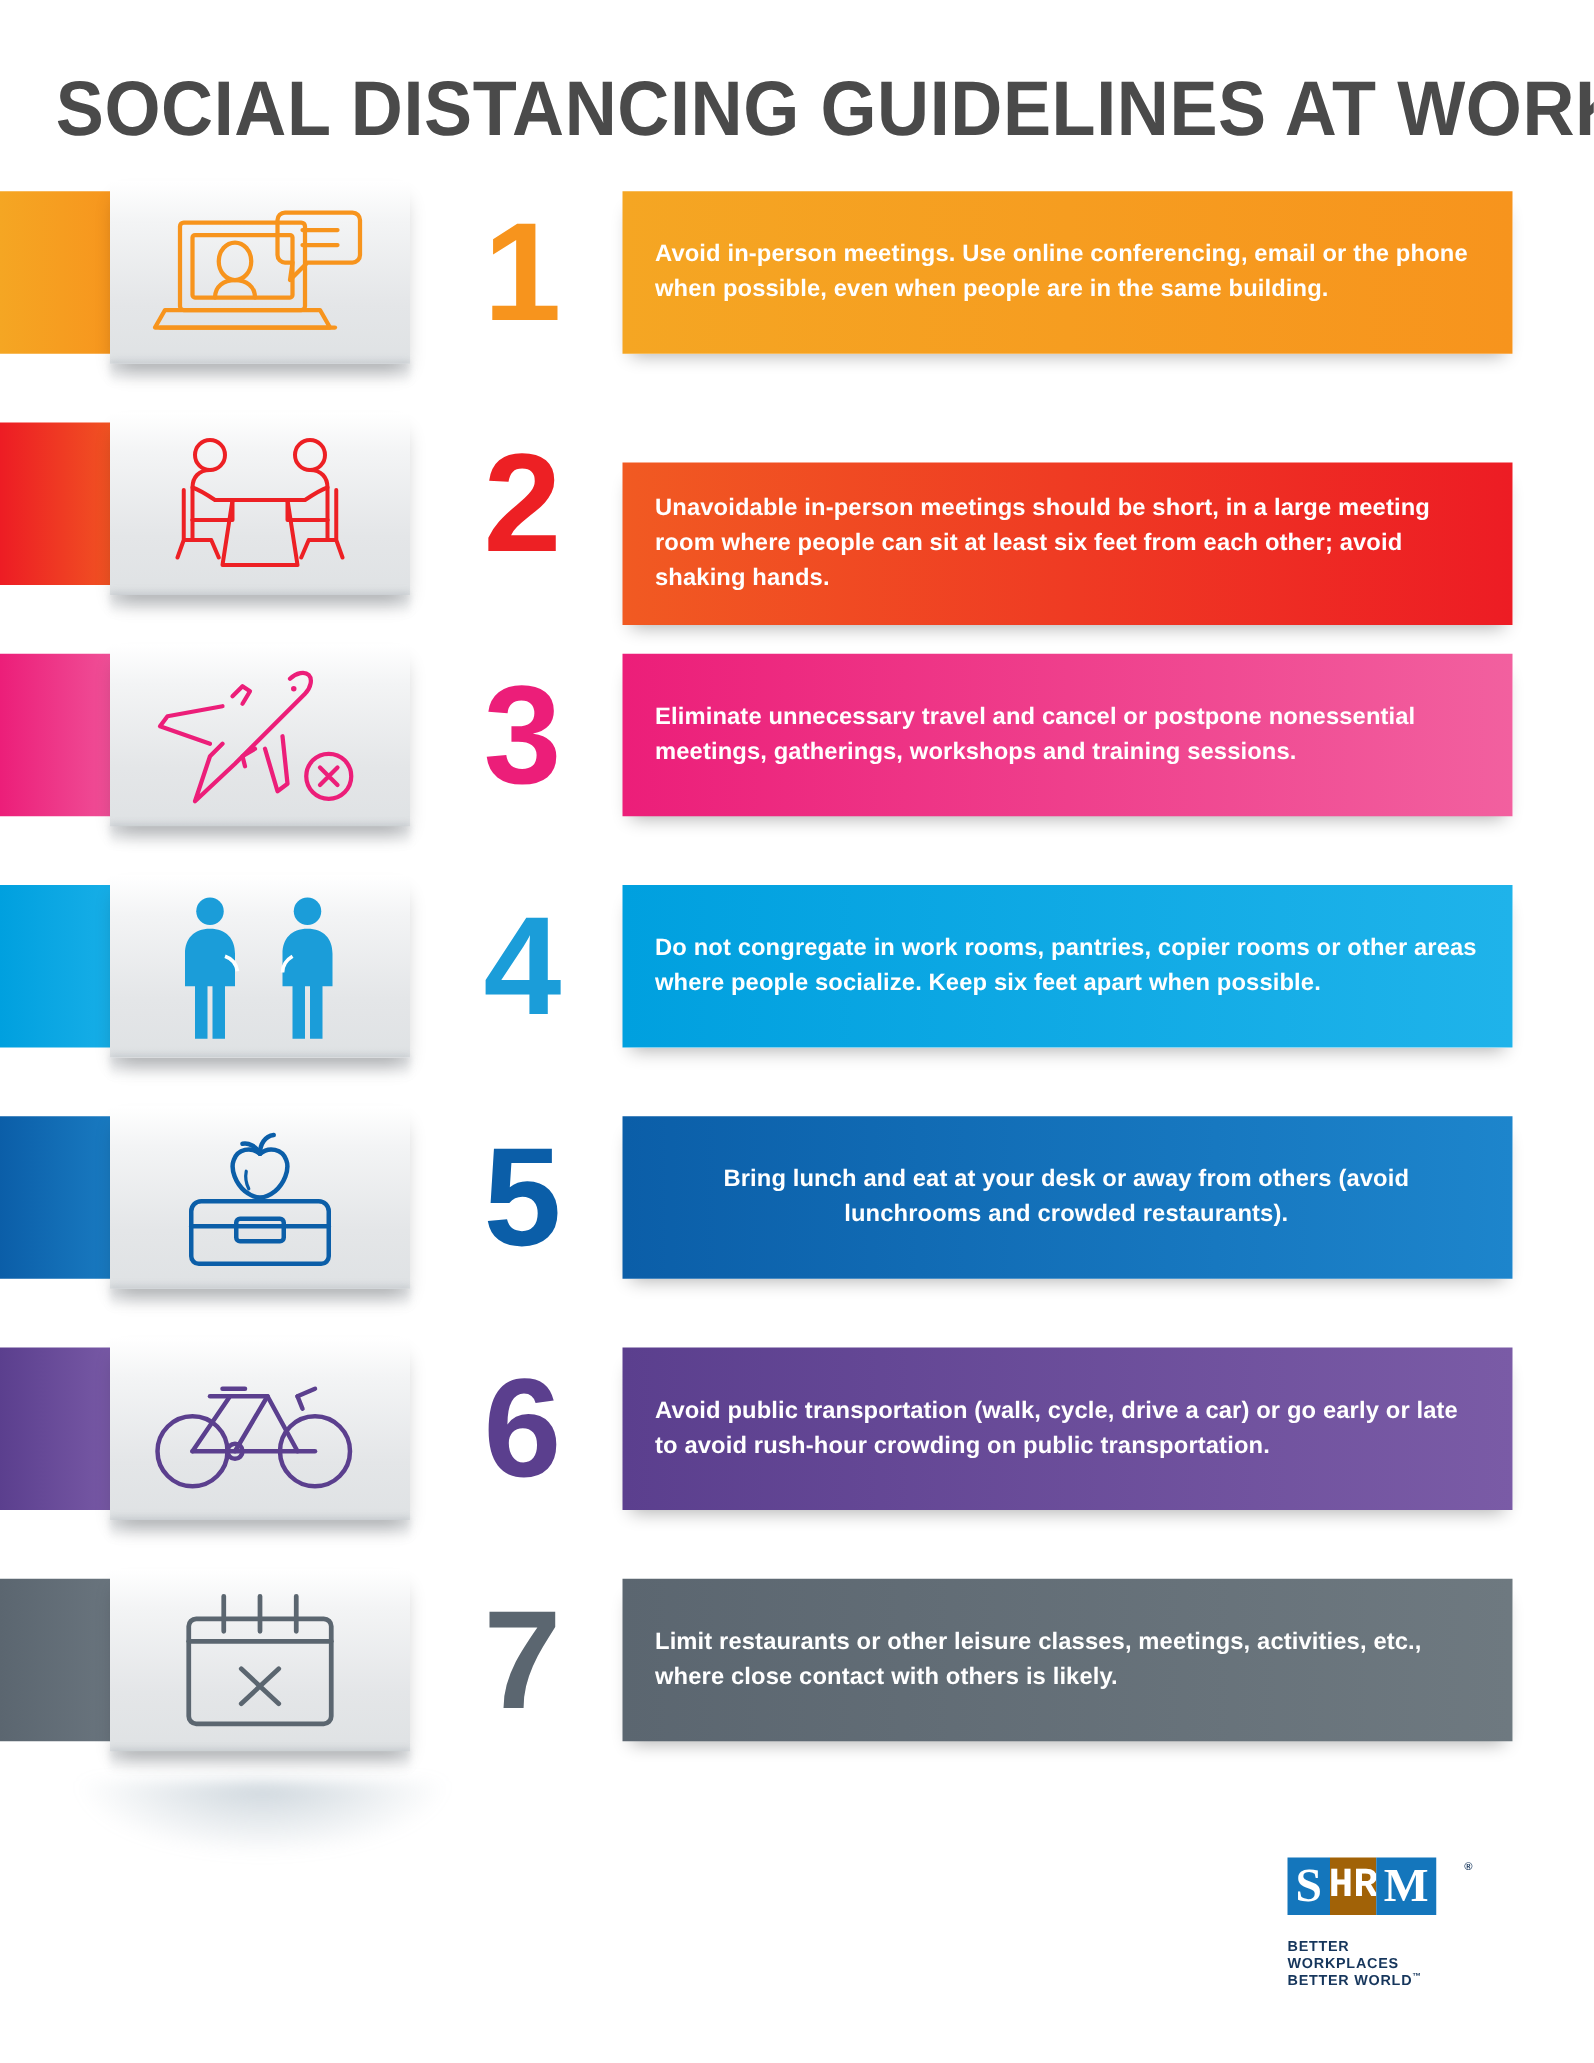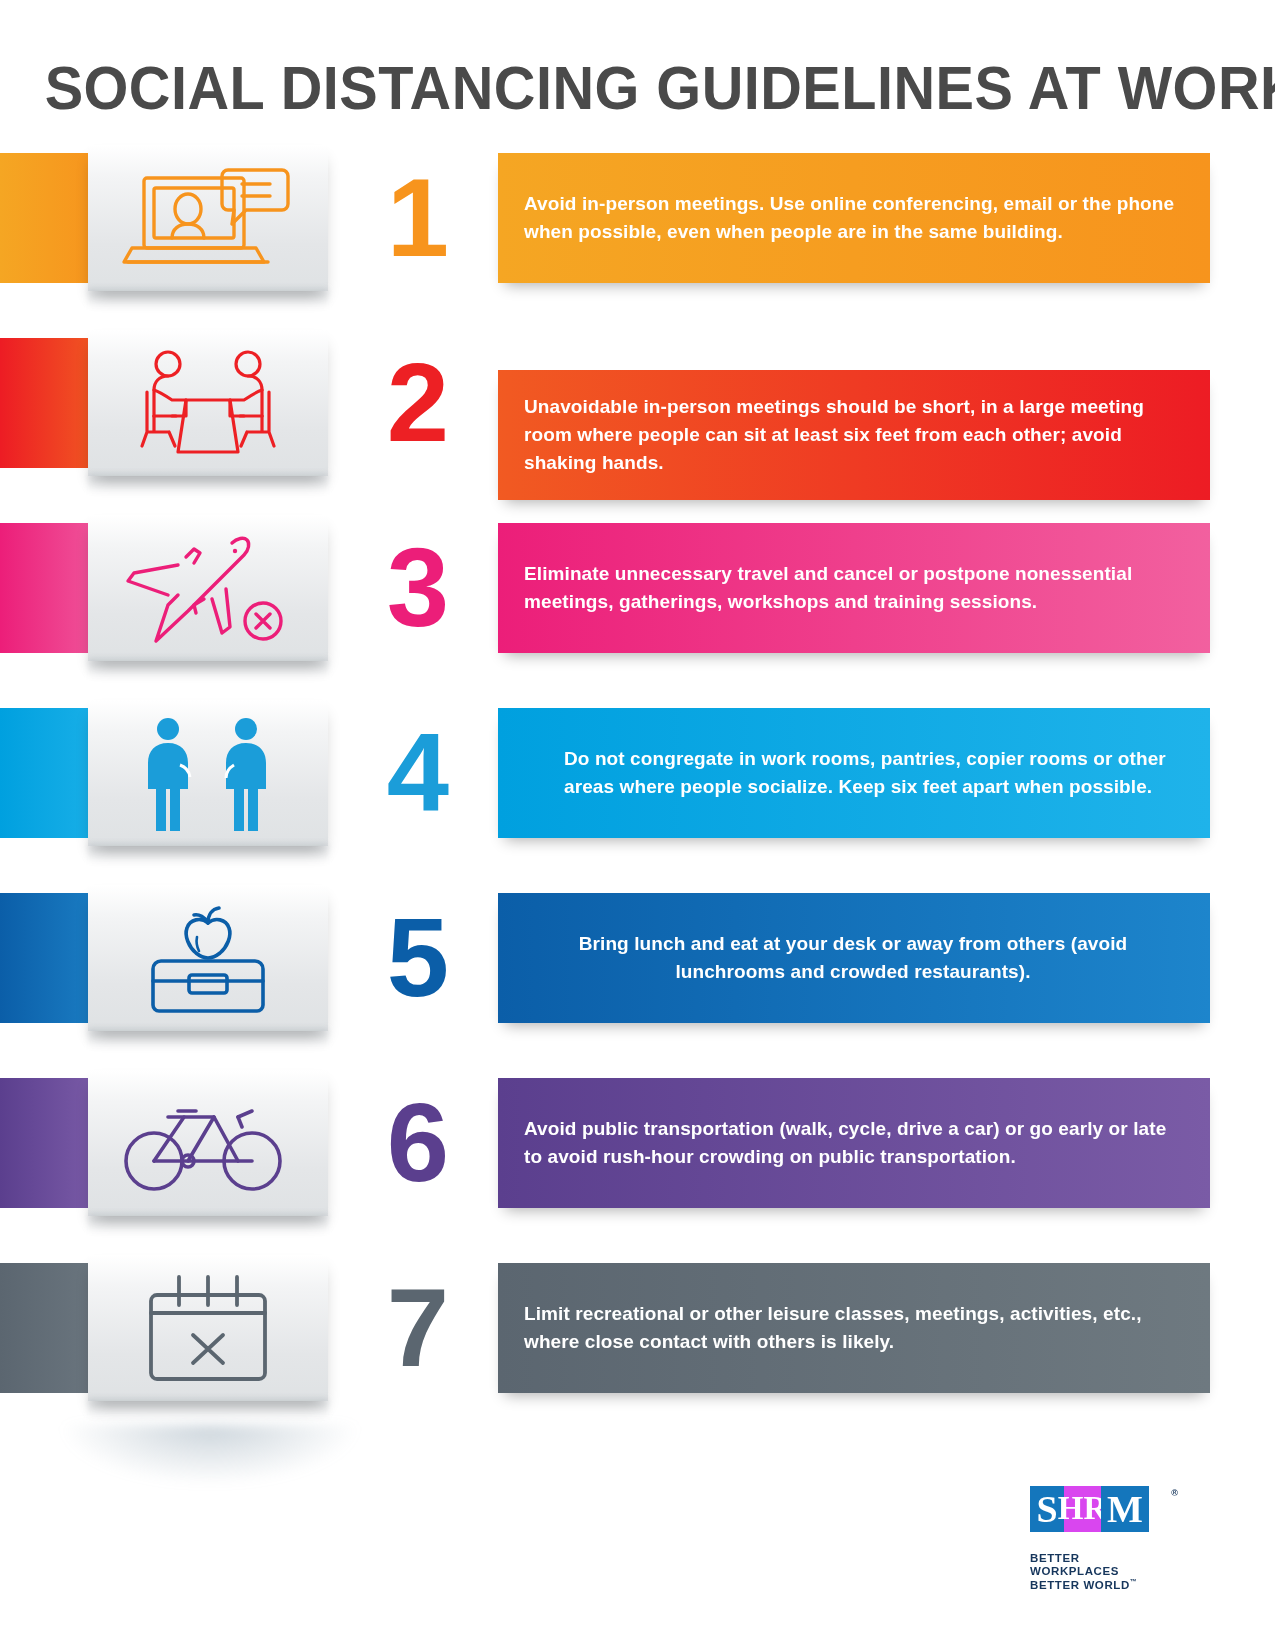--- a/index.html
+++ b/index.html
@@ -139,21 +139,21 @@
     display: flex;
     align-items: center;
     justify-content: center;
     font-family: "Liberation Serif", serif;
     font-weight: bold;
     font-size: 38px;
     color: #ffffff;
     line-height: 1;
   }
   .lb-s { background: #1476bc; width: 34px; }
-  .lb-hr { background: #d946ef; width: 37px; font-size: 33px; }
+  .lb-hr { background: #a16207; width: 37px; font-size: 33px; font-family: Liberation Mono, monospace; }
   .lb-m { background: #1476bc; width: 48px; }
   .logo-reg {
     position: absolute;
     right: -10px;
     top: 2px;
     font-family: "Liberation Sans", sans-serif;
     font-size: 9px;
     color: #16365c;
     font-weight: bold;
   }
@@ -252,21 +252,21 @@
         </g>
         <g fill="#1b9dd9">
           <circle cx="118" cy="16" r="11"></circle>
           <path d="M118 30c-13 0-20 8-20 20v26h8v42h10V76h4v42h10V76h8V50c0-12-7-20-20-20z"></path>
         </g>
         <path d="M52 52c6 2 9 6 10 12" stroke="#ffffff" stroke-width="3" fill="none"></path>
         <path d="M106 52c-5 3-8 7-8 13" stroke="#ffffff" stroke-width="3" fill="none"></path>
       </svg>
     </div>
     <div class="numeral" style="color:#1b9dd9;">4</div>
-    <div class="bar" style="background:linear-gradient(90deg,#00a0df,#1fb3ea);padding-left:40px;">
+    <div class="bar" style="background:linear-gradient(90deg,#00a0df,#1fb3ea);">
       <p>Do not congregate in work rooms, pantries, copier rooms or other areas where people socialize. Keep six feet apart when possible.</p>
     </div>
   </div>
 
   <div class="row">
     <div class="stub" style="background:linear-gradient(90deg,#0b5ea8,#1b7ec4);"></div>
     <div class="ribbon">
       <svg width="150" height="118" viewBox="0 0 150 118" fill="none" stroke="#0b5ea8" stroke-width="3.6" stroke-linecap="round" stroke-linejoin="round">
         <path d="M75 24c-7-6-18-4-21 5-3 8 2 19 9 25 5 4 9 5 12 5s7-1 12-5c7-6 12-17 9-25-3-9-14-11-21-5z"></path>
         <path d="M75 24c0-8 4-14 11-15"></path>
@@ -310,21 +310,21 @@
     <div class="ribbon">
       <svg width="130" height="118" viewBox="0 0 130 118" fill="none" stroke="#5b6670" stroke-width="3.8" stroke-linecap="round" stroke-linejoin="round">
         <path d="M14 26h102a6 6 0 0 1 6 6v72a6 6 0 0 1-6 6H14a6 6 0 0 1-6-6V32a6 6 0 0 1 6-6z"></path>
         <path d="M8 44h114"></path>
         <path d="M36 8v28M65 8v28M94 8v28"></path>
         <path d="M50 66l30 28M80 66l-30 28"></path>
       </svg>
     </div>
     <div class="numeral" style="color:#5b6670;">7</div>
     <div class="bar" style="background:linear-gradient(90deg,#5b6670,#6e7980);">
-      <p>Limit recreational or other leisure classes, meetings, activities, etc., where close contact with others is likely.</p>
+      <p>Limit restaurants or other leisure classes, meetings, activities, etc., where close contact with others is likely.</p>
     </div>
   </div>
 
 </div>
 
 <div class="bottom-glow"></div>
 
 <div class="logo">
   <div class="logo-blocks">
     <div class="lb lb-s">S</div>

